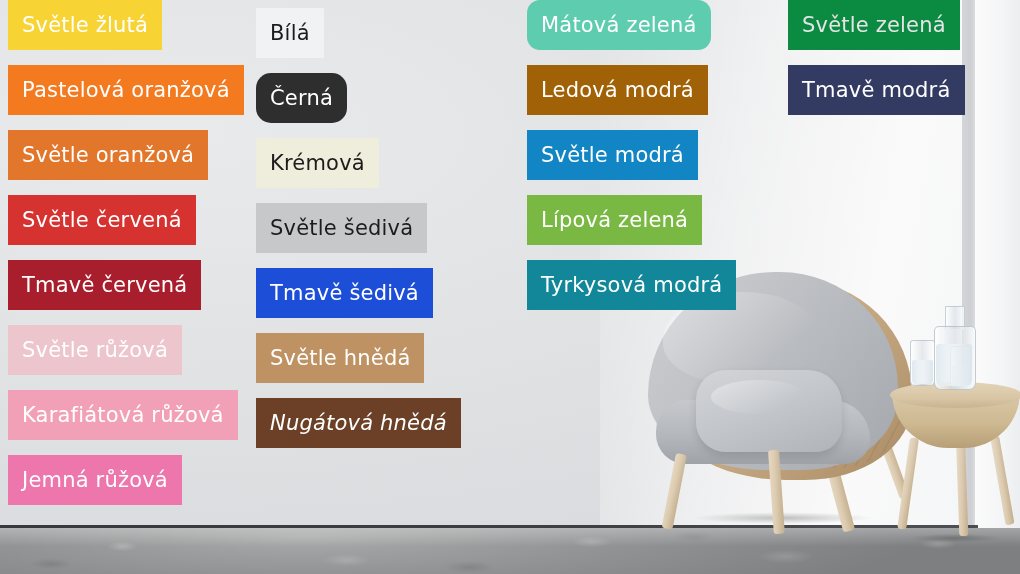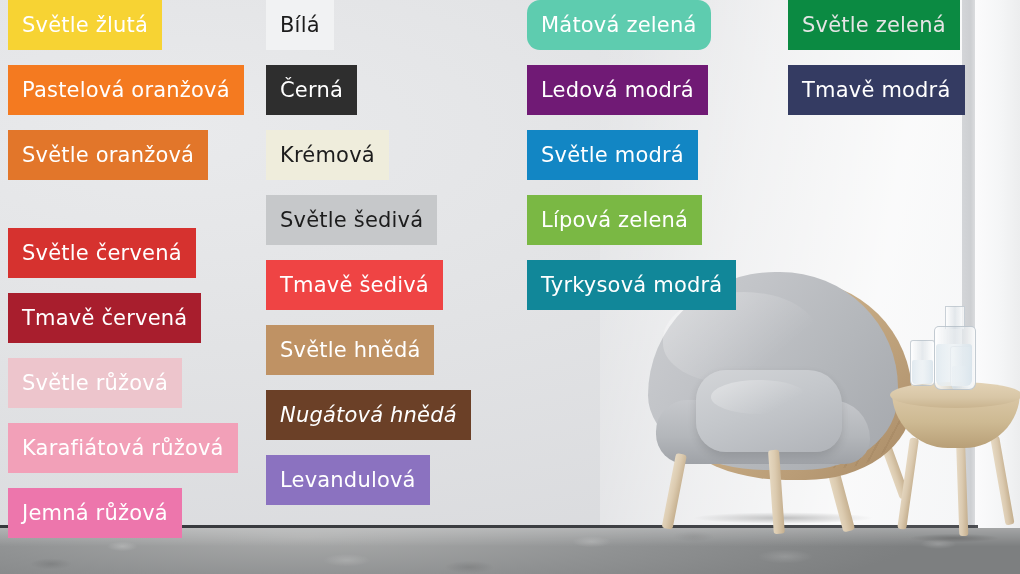--- a/index.html
+++ b/index.html
@@ -151,21 +151,21 @@
   .glass-water{
     position:absolute;left:2px;top:20px;width:21px;height:24px;border-radius:2px 2px 4px 4px;
     background:linear-gradient(90deg,rgba(220,230,237,.85),rgba(246,250,252,.55),rgba(214,226,234,.85));
   }
   .glass2{position:absolute;left:950px;top:346px;width:22px;height:42px;}
 
   
   .cols{position:absolute;inset:0;}
   .col{position:absolute;top:0;display:flex;flex-direction:column;}
   .col-1{left:8px;}
-  .col-2{left:266px;}
+  .col-2{left:256px;margin-top:8px;}
   .col-3{left:527px;}
   .col-4{left:788px;}
   .swatch{
     display:inline-flex;align-items:center;
     height:50px;margin-bottom:15px;
     padding:0 14px;
     font-size:21px;line-height:1;
     white-space:nowrap;
     letter-spacing:.2px;
     box-sizing:border-box;
@@ -222,39 +222,38 @@
       <div class="carafe-body"></div>
       <div class="carafe-water"></div>
     </div>
   </div>
 
   <div class="cols">
     <div class="col col-1">
         <div class="swatch" style="background: rgb(247, 211, 51); color: rgb(255, 255, 255); text-align: right;">Světle žlutá</div>
         <div class="swatch" style="background: rgb(244, 122, 32); color: rgb(255, 255, 255);">Pastelová oranžová</div>
         <div class="swatch" style="background: rgb(226, 118, 42); color: rgb(255, 255, 255); text-align: center;">Světle oranžová</div>
-        <div class="swatch" style="background: rgb(214, 50, 47); color: rgb(255, 255, 255); margin-top: 33px;">Světle červená</div>
+        <div class="swatch" style="background: rgb(214, 50, 47); color: rgb(255, 255, 255);">Světle červená</div>
         <div class="swatch" style="background: rgb(168, 30, 45); color: rgb(255, 255, 255);">Tmavě červená</div>
         <div class="swatch" style="background: rgb(237, 197, 204); color: rgb(255, 255, 255);">Světle růžová</div>
         <div class="swatch" style="background: rgb(242, 160, 184); color: rgb(255, 255, 255);">Karafiátová růžová</div>
         <div class="swatch" style="background: rgb(237, 118, 172); color: rgb(255, 255, 255);">Jemná růžová</div>
       </div>
     <div class="col col-2">
         <div class="swatch" style="background: rgb(241, 242, 243); color: rgb(28, 28, 28);">Bílá</div>
-        <div class="swatch" style="background: rgb(46, 46, 46); color: rgb(255, 255, 255);">Černá</div>
+        <div class="swatch" style="background: rgb(46, 46, 46); color: rgb(255, 255, 255); border-radius: 15px;">Černá</div>
         <div class="swatch" style="background: rgb(239, 237, 220); color: rgb(28, 28, 28);">Krémová</div>
         <div class="swatch" style="background: rgb(198, 200, 202); color: rgb(28, 28, 28);">Světle šedivá</div>
-        <div class="swatch" style="background: #ef4444; color: rgb(255, 255, 255);">Tmavě šedivá</div>
+        <div class="swatch" style="background: #1d4ed8; color: rgb(255, 255, 255);">Tmavě šedivá</div>
         <div class="swatch" style="background: rgb(191, 146, 100); color: rgb(255, 255, 255);">Světle hnědá</div>
         <div class="swatch" style="background: rgb(107, 64, 39); color: rgb(255, 255, 255); font-style: italic;">Nugátová hnědá</div>
-        <div class="swatch" style="background: rgb(139, 114, 192); color: rgb(255, 255, 255);">Levandulová</div>
       </div>
     <div class="col col-3">
         <div class="swatch" style="background: rgb(94, 204, 175); color: rgb(255, 255, 255); border-radius: 13px;">Mátová zelená</div>
-        <div class="swatch" style="background: #701a75; color: rgb(255, 255, 255);">Ledová modrá</div>
+        <div class="swatch" style="background: #a16207; color: rgb(255, 255, 255);">Ledová modrá</div>
         <div class="swatch" style="background: rgb(18, 134, 196); color: rgb(255, 255, 255);">Světle modrá</div>
         <div class="swatch" style="background: rgb(122, 184, 68); color: rgb(255, 255, 255);">Lípová zelená</div>
         <div class="swatch" style="background: rgb(17, 135, 153); color: rgb(255, 255, 255);">Tyrkysová modrá</div>
       </div>
     <div class="col col-4">
         <div class="swatch" style="background: rgb(11, 138, 66); color: #e5e5e5;">Světle zelená</div>
         <div class="swatch" style="background: rgb(52, 59, 98); color: rgb(255, 255, 255);">Tmavě modrá</div>
       </div>
   </div>
 

